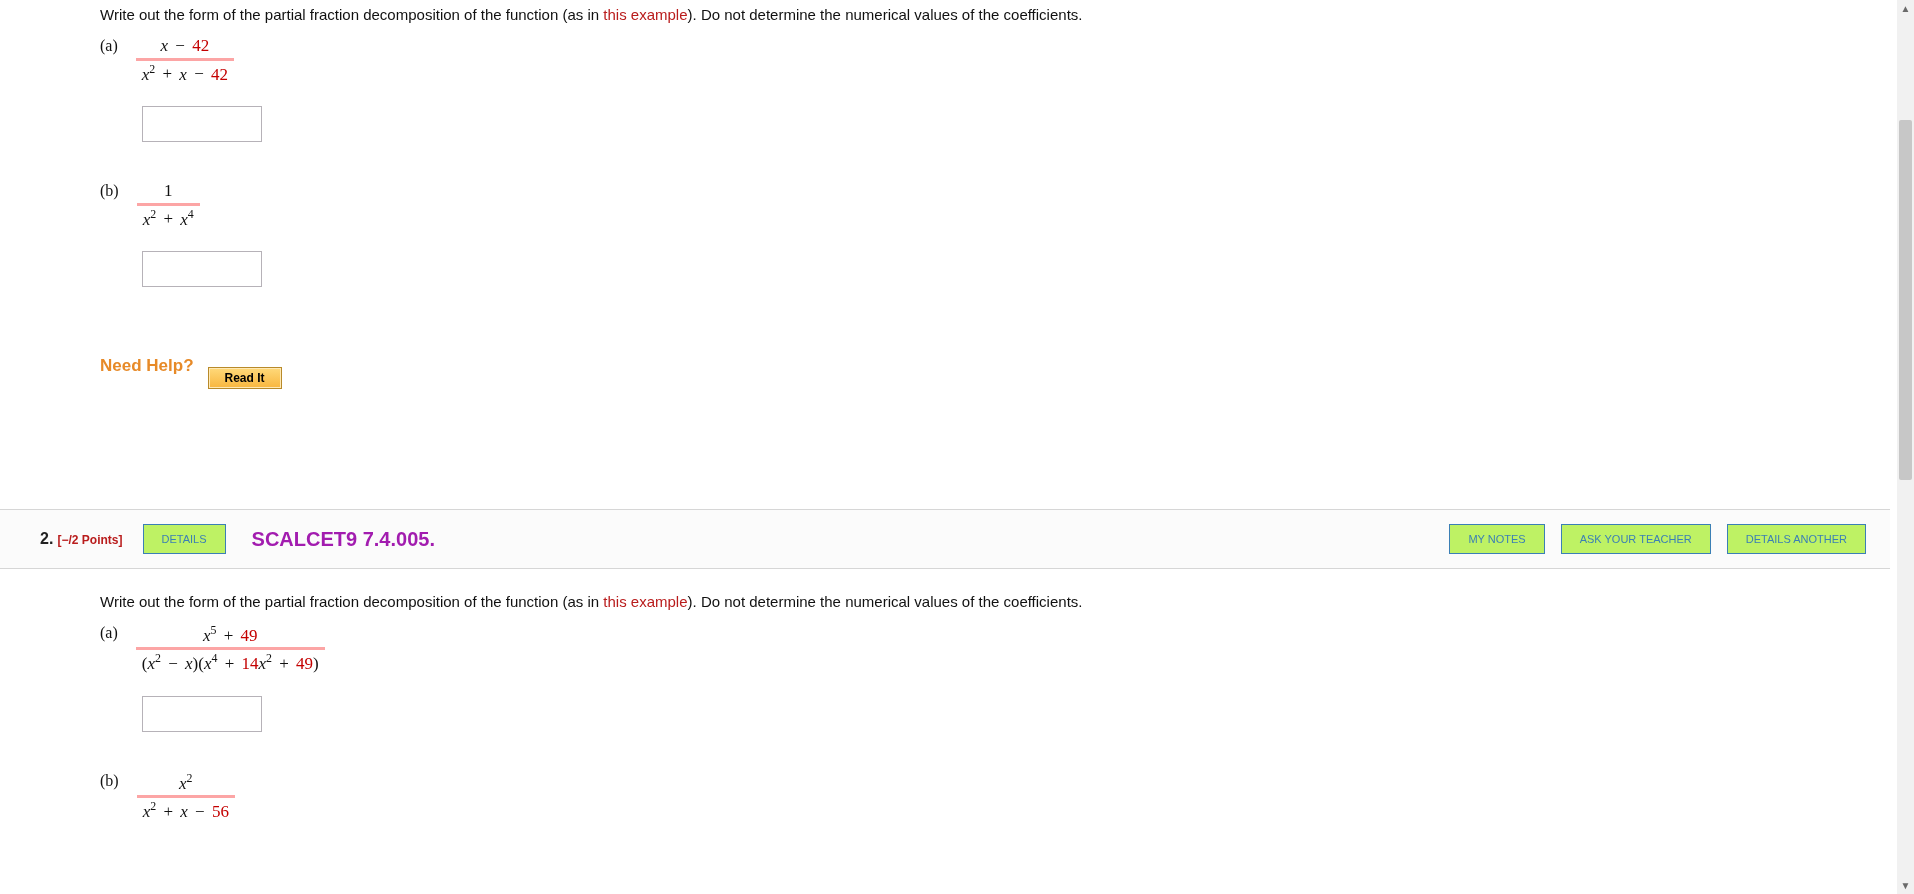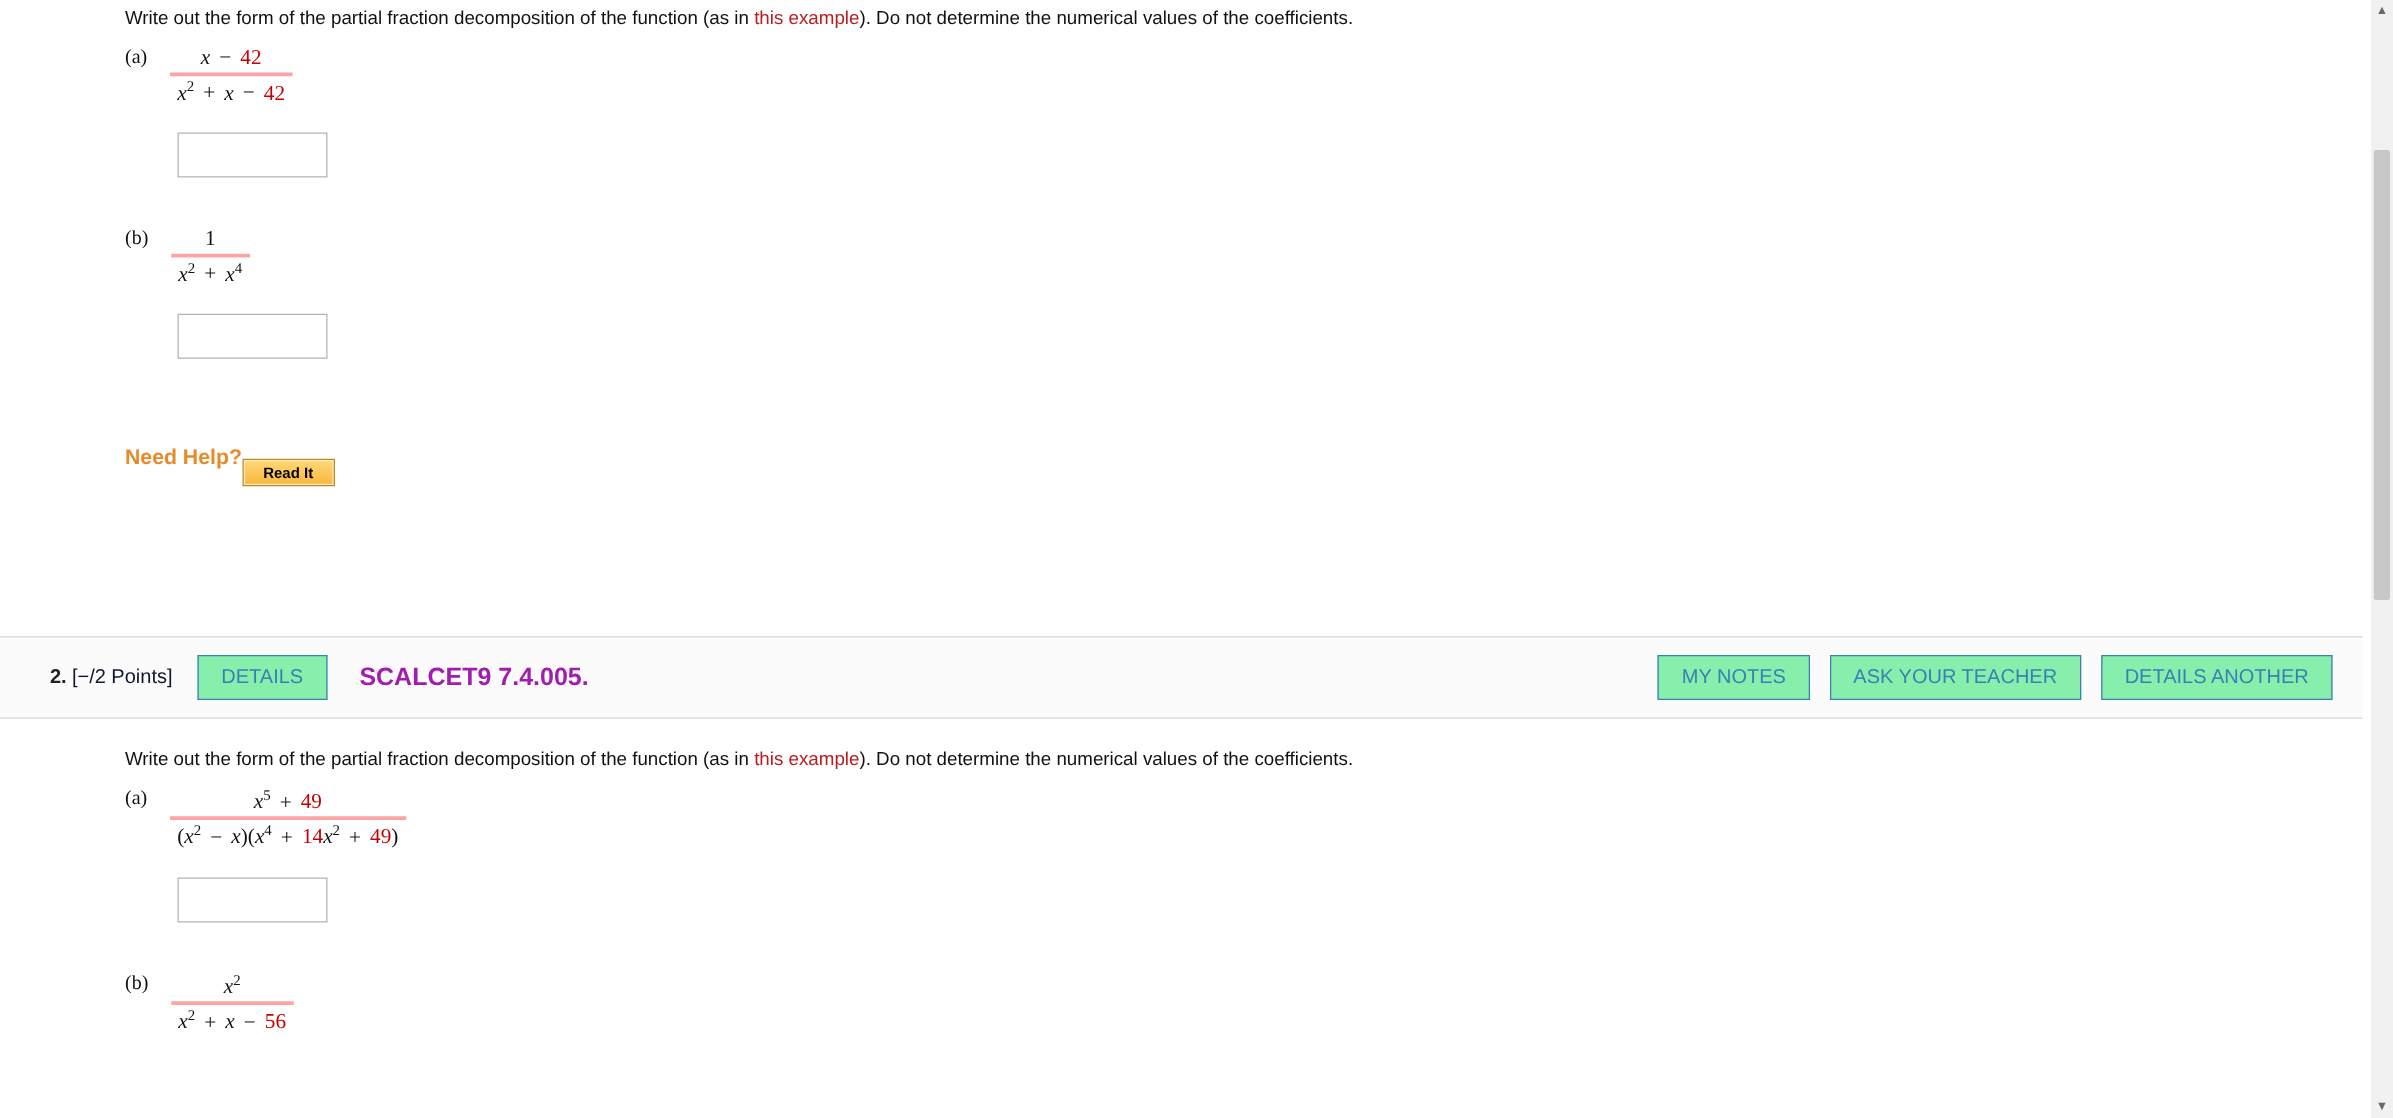--- a/index.html
+++ b/index.html
@@ -40,20 +40,21 @@
   .answer-input {
     width: 120px; height: 36px;
     border: 1px solid #b6b2b8;
     margin: 12px 0 0 42px;
     background: #fff;
   }
   .need-help {
     margin-top: 56px;
     display: flex;
     align-items: center;
+    gap: 14px;
   }
   .need-help-label { color: #e78a28; font-weight: bold; font-size: 17px; }
   .read-it-btn {
     background: linear-gradient(#ffd97a, #f8b63e);
     border: 1px solid #b88a2a;
     padding: 3px 16px;
     font-size: 12px;
     font-weight: bold;
     font-family: Verdana, Arial, sans-serif;
     cursor: pointer;
@@ -65,27 +66,27 @@
     border-top: 1px solid #d6d6d6;
     border-bottom: 1px solid #d6d6d6;
     background: #fbfbfb;
     padding: 14px 24px 14px 40px;
     display: flex;
     align-items: center;
     justify-content: space-between;
   }
   .qh-left { display: flex; align-items: center; gap: 20px; }
   .q-number { font-weight: bold; font-size: 16px; color: #222; }
-  .q-points { font-weight: normal; font-size: 16px; color: #0f172a; }
+  .q-points { font-weight: bold; font-size: 12px; color: #b91c1c; }
   .details-btn, .action-btn {
     border: 1.5px solid #3b7fb5;
     color: #3b7fb5;
-    background: #86efac;
+    background: #bef264;
     padding: 8px 18px;
-    font-size: 16px;
+    font-size: 11px;
     font-family: Verdana, Arial, sans-serif;
     cursor: pointer;
   }
   .book-ref { color: #a21caf; font-size: 20px; font-weight: 600; margin-left: 6px; }
   .qh-right { display: flex; gap: 16px; }
   .scroll-track {
     position: fixed;
     right: 0; top: 0;
     width: 17px; height: 100%;
     background: #f1f1f1;

